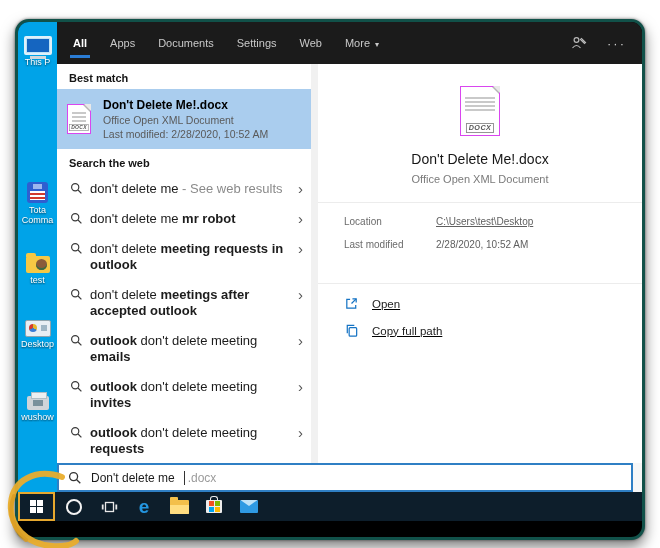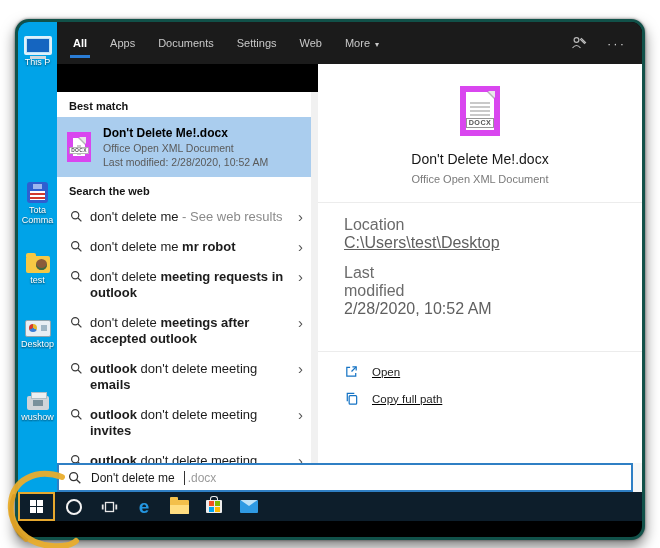--- a/index.html
+++ b/index.html
@@ -34,25 +34,25 @@
   
   .fly-header{position:absolute;left:39px;right:0;top:0;height:42px;background:#1b1b1b;display:flex;align-items:center;}
   .tabs{display:flex;gap:23px;padding-left:16px;align-items:flex-start;}
   .tab{position:relative;font-size:11px;color:#c9c9c9;padding:14px 0;cursor:default;}
   .tab.active{color:#fff;font-weight:bold;}
   .tab.active::after{content:"";position:absolute;left:-3px;right:-3px;bottom:5px;height:3px;background:#2a7cd4;}
   .tab .caret{font-size:8px;margin-left:5px;color:#c9c9c9;}
   .hdr-icons{position:absolute;right:16px;top:0;height:42px;display:flex;align-items:center;gap:20px;color:#b8b8b8;}
   .hdr-ellipsis{font-size:13px;letter-spacing:2px;color:#cfcfcf;}
   
-  .left-pane{position:absolute;left:39px;top:42px;width:261px;bottom:74px;background:#fff;overflow:hidden;margin-top:28px;}
+  .left-pane{position:absolute;left:39px;top:42px;width:261px;bottom:74px;background:#fff;overflow:hidden;}
   .scroll-strip{position:absolute;right:0;top:0;bottom:0;width:7px;background:#f1f1f1;}
   .section-label{padding:8px 12px 5px;font-size:11px;font-weight:bold;color:#141414;}
   .best-item{background:#aacdee;height:60px;box-sizing:border-box;display:flex;align-items:center;gap:12px;padding:0 10px;}
-  .doc-page{position:relative;background:#fff;border:6px solid #d946ef;box-sizing:border-box;}
+  .doc-page{position:relative;background:#fff;border:1px solid #d946ef;box-sizing:border-box;font-style:italic;}
   .doc-page.small{width:24px;height:30px;}
   .doc-page.big{width:40px;height:50px;margin:0 auto;}
   .doc-page::before{content:"";position:absolute;right:-1px;top:-1px;border-style:solid;border-width:0 7px 7px 0;border-color:transparent #e9e9e9 transparent transparent;filter:drop-shadow(-1px 1px 0 #b5b5b5);}
   .doc-lines{position:absolute;left:4px;right:4px;top:7px;}
   .doc-lines i{display:block;height:2px;background:#c9c9c9;margin-bottom:2px;}
   .doc-badge{position:absolute;left:50%;bottom:2px;transform:translateX(-50%) scale(.62);transform-origin:center bottom;
              border:1px solid #8a8a8a;color:#555;background:#fff;font-size:8px;font-weight:bold;letter-spacing:.5px;padding:0 2px;white-space:nowrap;}
   .doc-badge.bigb{transform:translateX(-50%) scale(.9);}
   .bm-title{font-size:12px;font-weight:bold;color:#000;line-height:15px;}
   .bm-sub{font-size:10.5px;color:#5a5a5a;line-height:14px;}
@@ -62,21 +62,21 @@
   .sug-text .b{font-weight:bold;}
   .sug-text .muted{color:#8a8a8a;}
   .sug-chev{flex:0 0 12px;color:#555;font-size:15px;line-height:16px;}
   
   .right-panel{position:absolute;left:300px;right:0;top:42px;bottom:74px;background:#fff;}
   .pv-top{text-align:center;padding-top:22px;}
   .pv-title{font-size:14px;color:#161616;margin-top:15px;}
   .pv-sub{font-size:11px;color:#7a7a7a;margin-top:6px;}
   .pv-sep{border:none;border-top:1px solid #ececec;margin:17px 0 0;}
   .pv-details{padding:13px 26px 4px;}
-  .pv-row{display:flex;font-size:16px;margin-bottom:12px;flex-direction:column;}
+  .pv-row{display:flex;font-size:10px;margin-bottom:12px;}
   .pv-row .lab{width:92px;color:#6b6b6b;}
   .pv-row .val{color:#5f5f5f;}
   .pv-row .val.link{text-decoration:underline;color:#5f5f5f;cursor:pointer;}
   .pv-actions{padding:12px 26px;text-decoration:underline;}
   .act-row{display:flex;align-items:center;gap:13px;margin-bottom:12px;font-size:11.5px;color:#222;cursor:default;}
   .act-ic{width:15px;height:15px;color:#1573c4;}
   
   .search-row{position:absolute;left:39px;right:0;top:441px;height:29px;background:#f7f7f7;}
   .search-box{position:absolute;left:0;top:0;bottom:0;width:576px;background:#fff;border:2px solid #2f7fc4;box-sizing:border-box;
               display:flex;align-items:center;gap:9px;padding:0 9px;}

